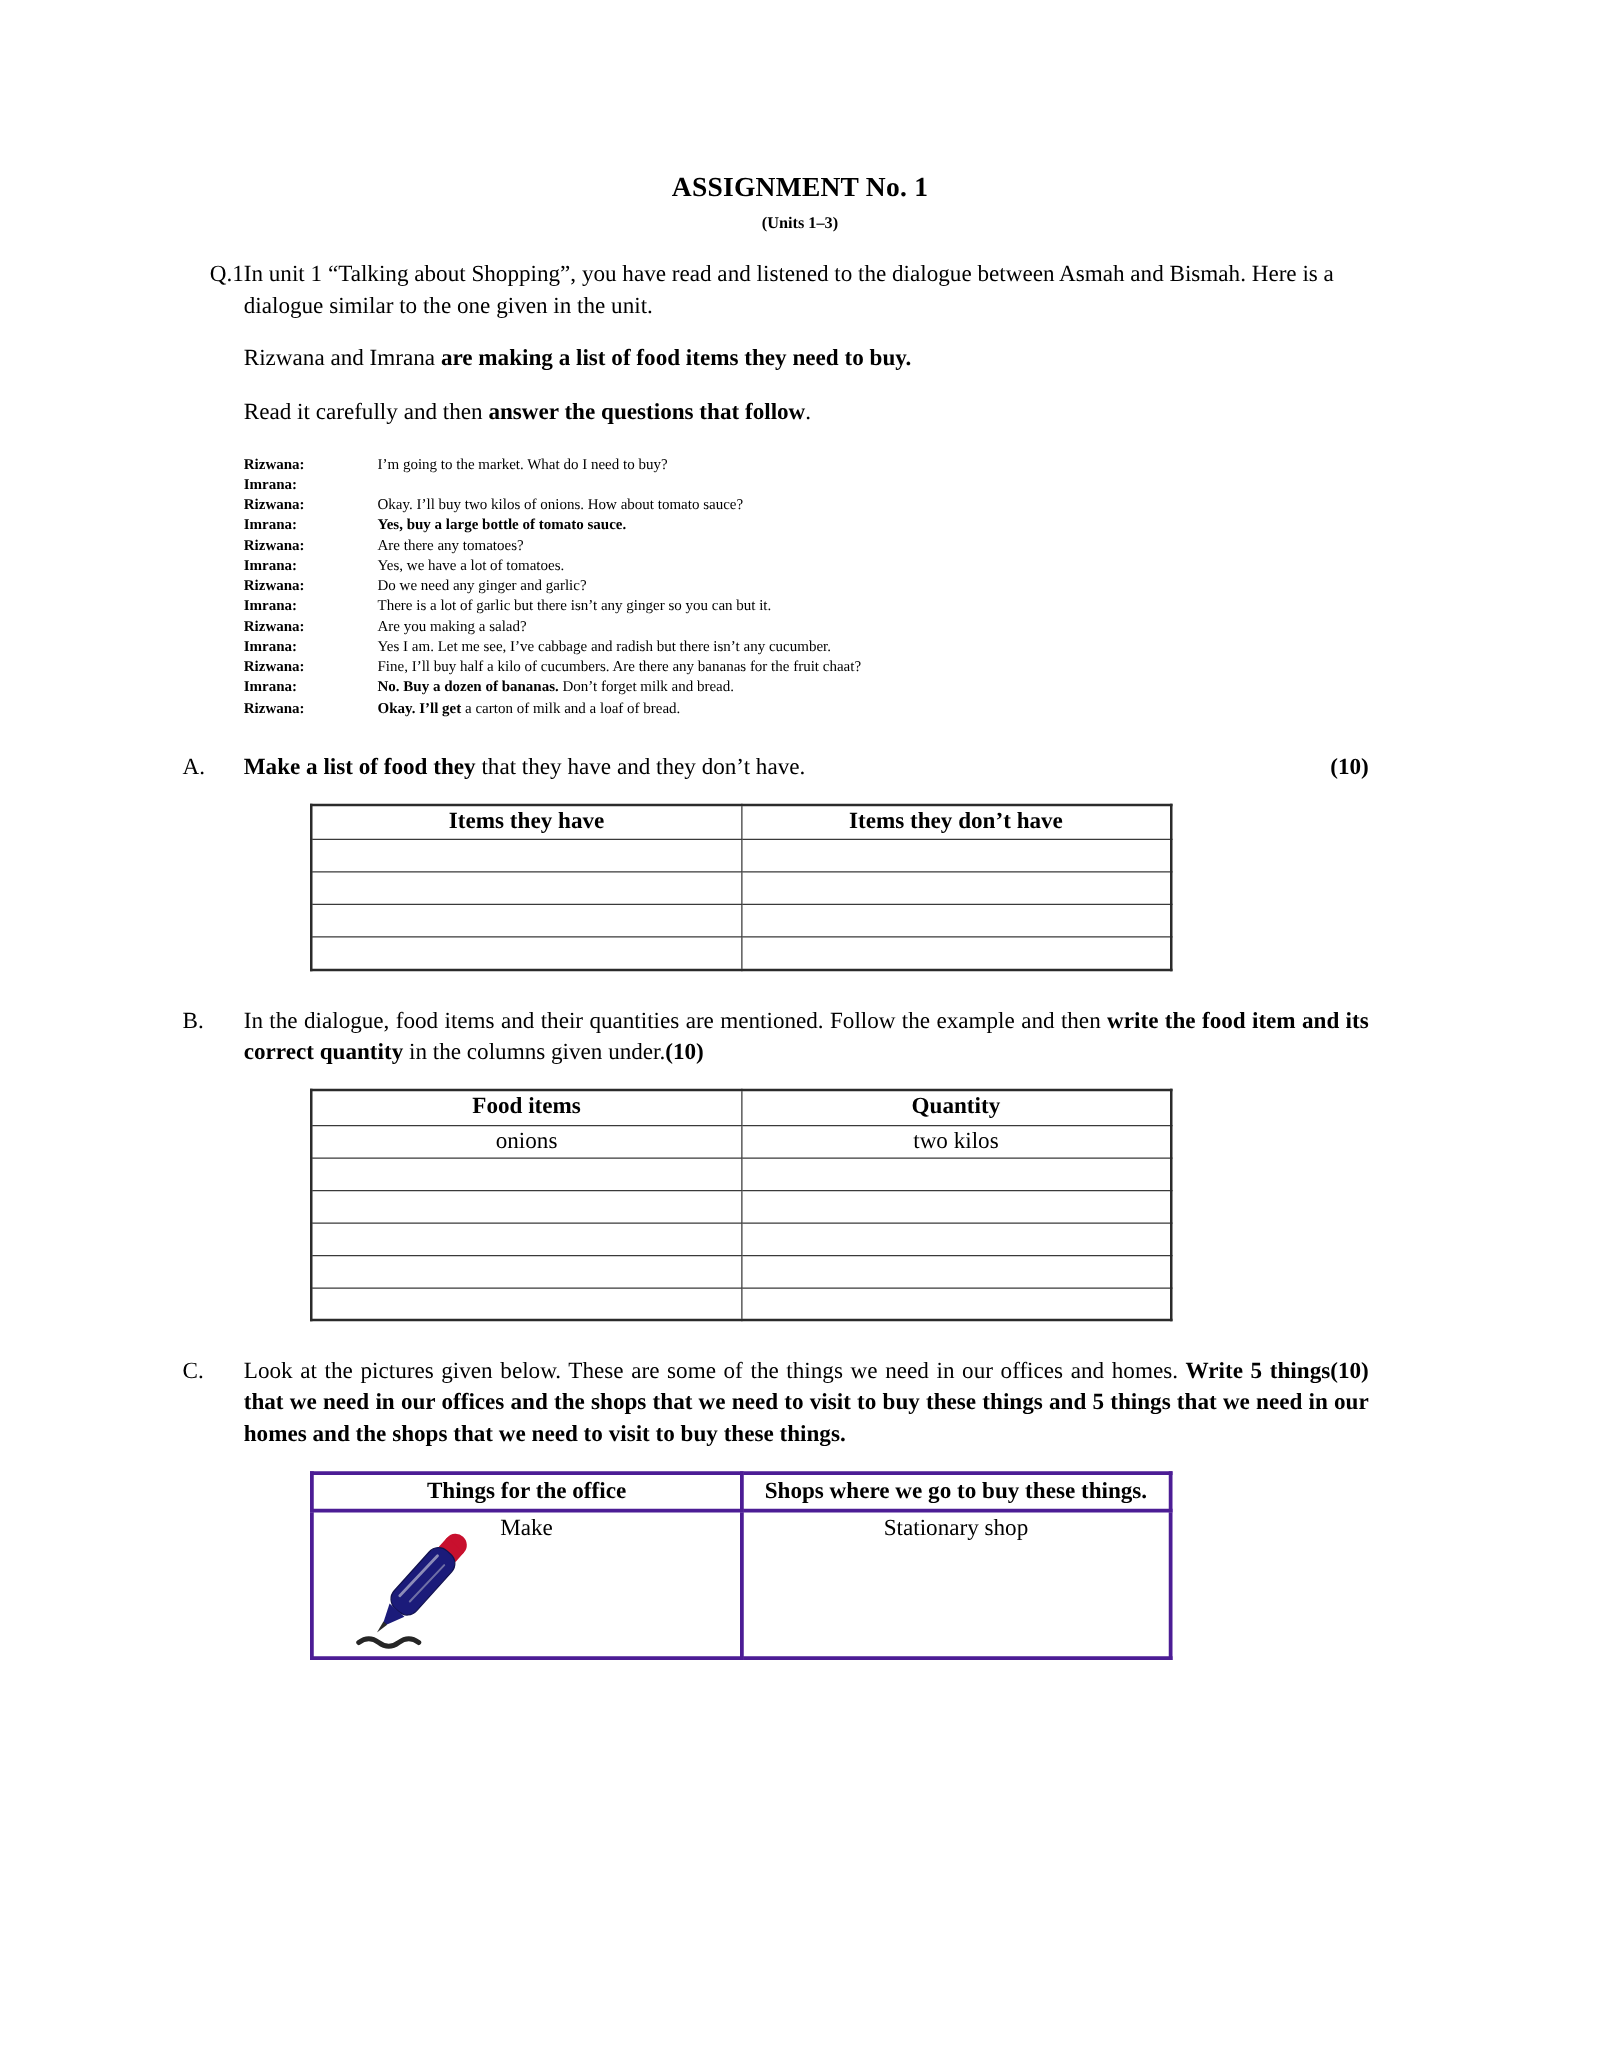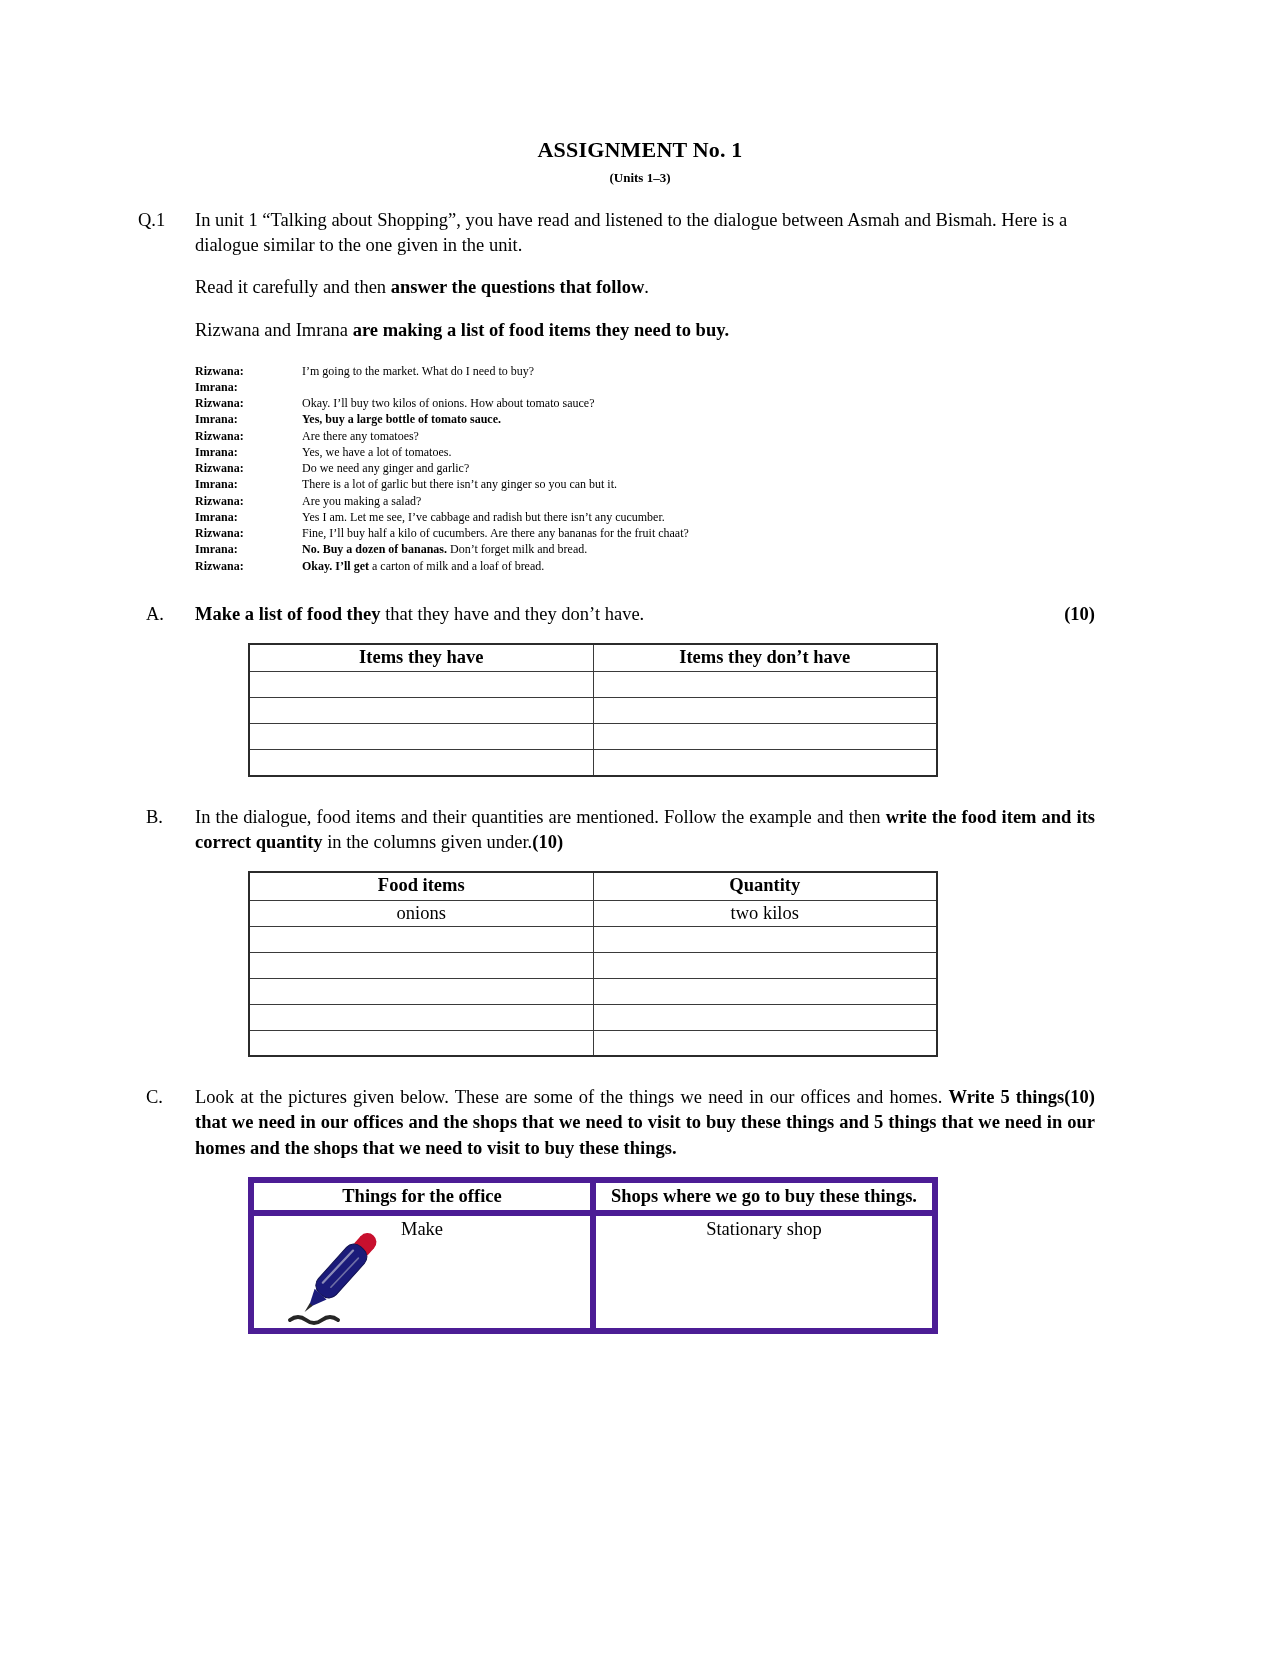--- a/index.html
+++ b/index.html
@@ -53,20 +53,21 @@
   .q-row {
     display: flex;
     margin-top: 22px;
     font-size: 18.5px;
     line-height: 1.33;
   }
   .q-label {
     width: 57px;
     flex: 0 0 57px;
     font-size: 18.5px;
+    text-align: right;
   }
   .q-text {
     flex: 1 1 auto;
     text-align: left;
   }
   .para {
     margin-left: 57px;
     margin-top: 18px;
     font-size: 18.5px;
     line-height: 1.33;
@@ -141,21 +142,21 @@
     border: 2px solid #2b2b2b;
   }
 
   
   table.grid-c {
     border-collapse: collapse;
     width: 690px;
     table-layout: fixed;
   }
   table.grid-c th, table.grid-c td {
-    border: 6px solid #4c1d95;
+    border: 3px solid #4c1d95;
     font-size: 18.5px;
     text-align: center;
     vertical-align: top;
     padding: 3px 4px;
   }
   table.grid-c th { font-weight: bold; height: 30px; }
   .cell-pen {
     position: relative;
     height: 118px;
   }
@@ -178,25 +179,25 @@
   </div>
 
   <div class="content">
 
     <div class="q-row">
       <div class="q-label">Q.1</div>
       <div class="q-text">In unit 1 “Talking about Shopping”, you have read and listened to the dialogue between Asmah and Bismah. Here is a dialogue similar to the one given in the unit.</div>
     </div>
 
     <div class="para">
+      <span>Rizwana and Imrana </span><span class="b">are making a list of food items they need to buy.</span>
+    </div>
+
+    <div class="para">
       <span>Read it carefully and then </span><span class="b">answer the questions that follow</span><span>.</span>
-    </div>
-
-    <div class="para">
-      <span>Rizwana and Imrana </span><span class="b">are making a list of food items they need to buy.</span>
     </div>
 
     <div class="dialogue">
 
       <div class="dline">
         <div class="dspeaker">Rizwana:</div>
         <div class="dtext"><span class="b"></span><span>I’m going to the market. What do I need to buy?</span></div>
       </div>
 
       <div class="dline">

